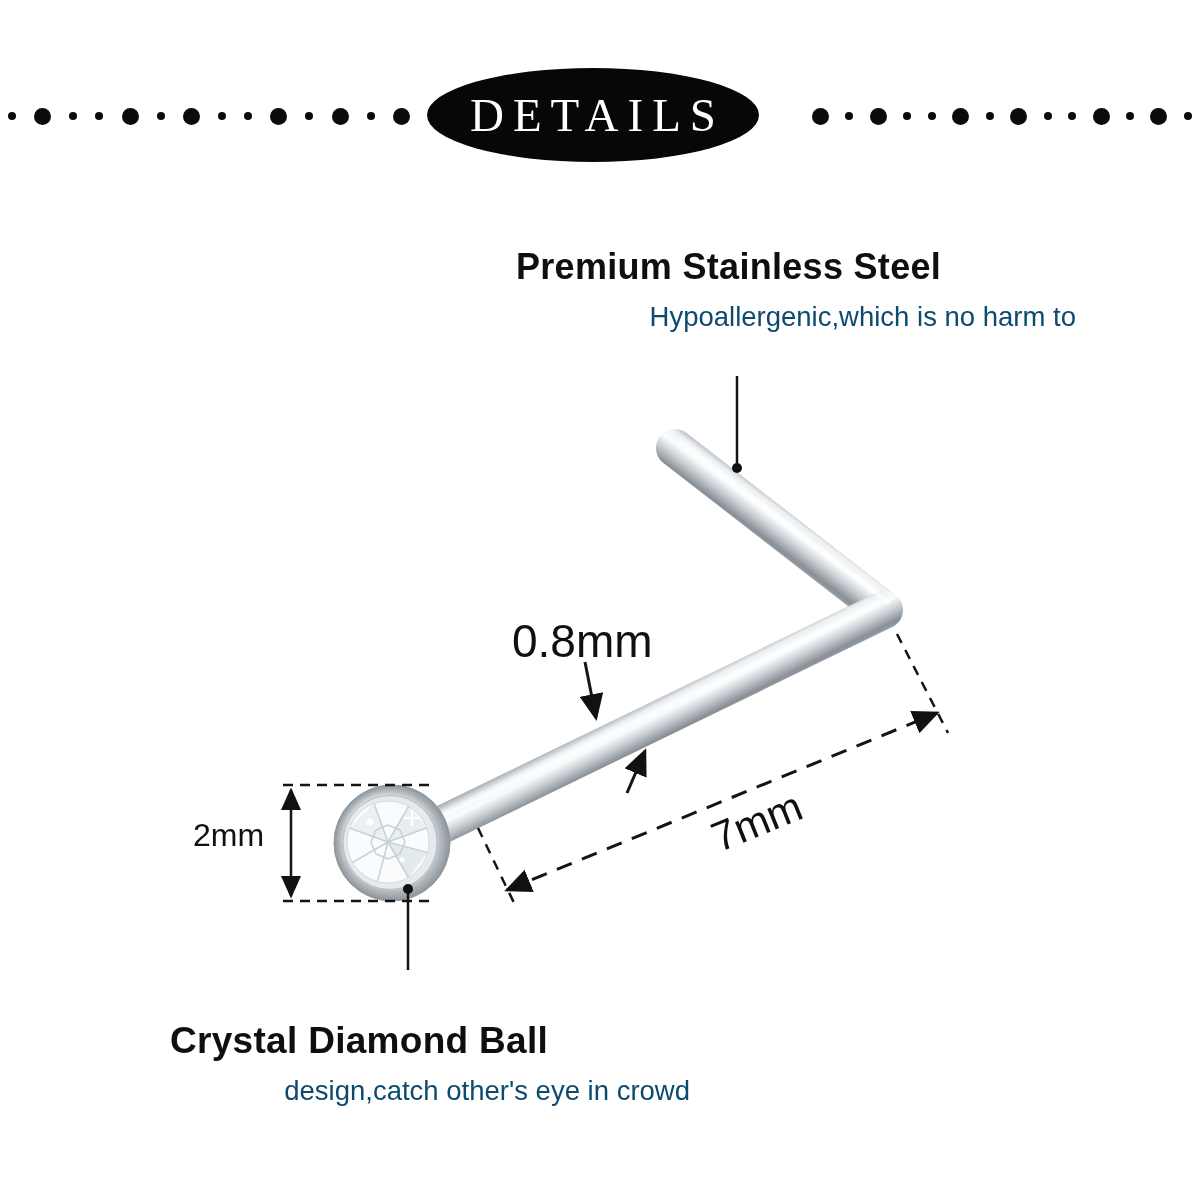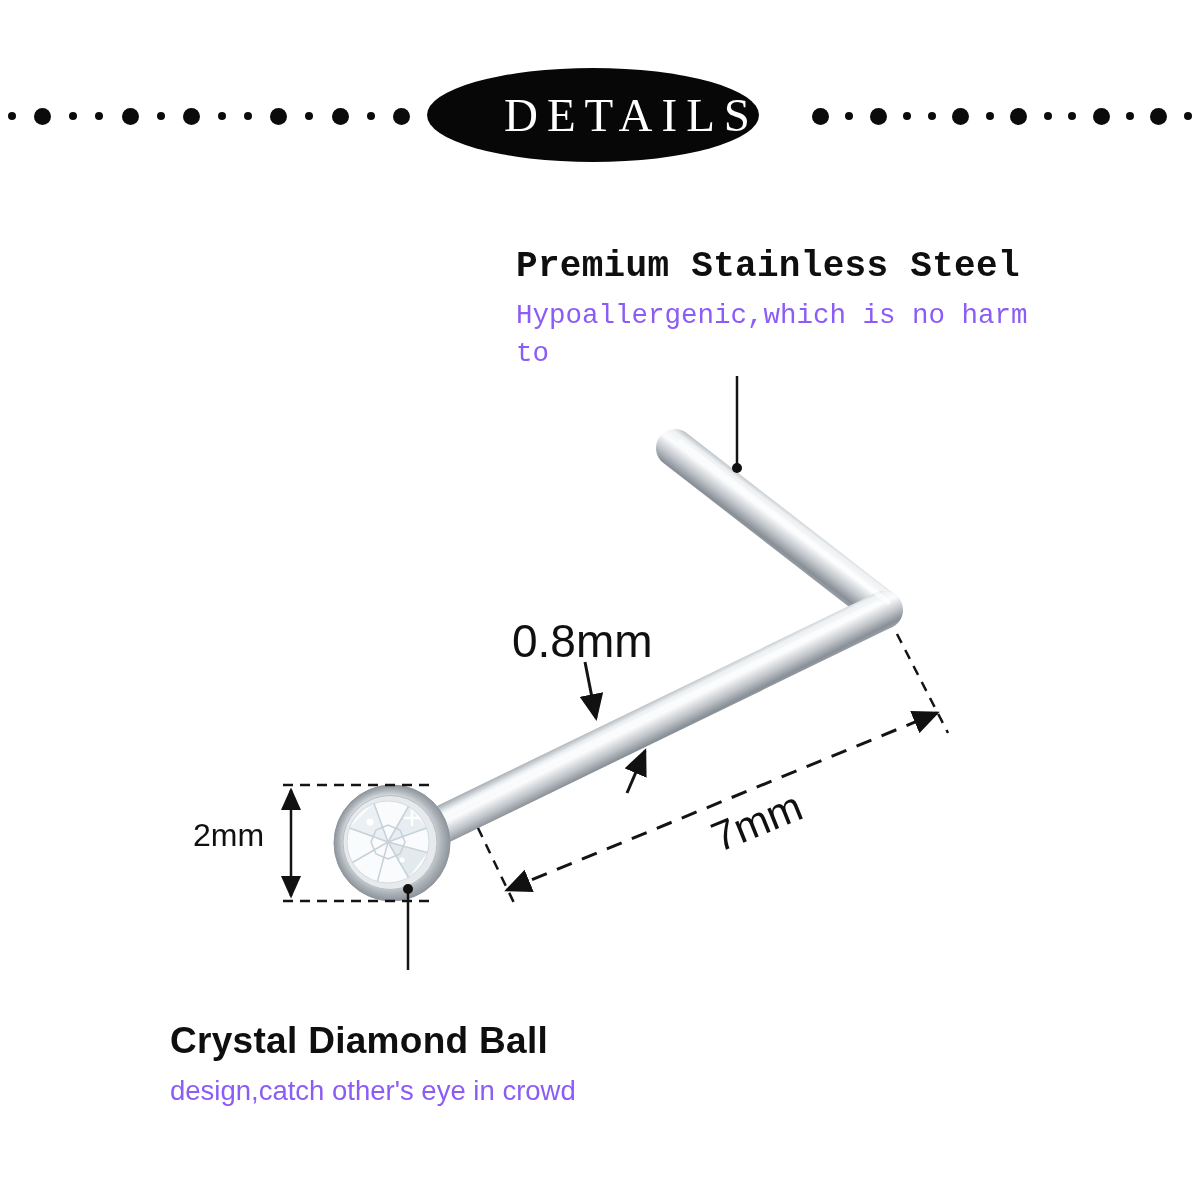--- a/index.html
+++ b/index.html
@@ -11,43 +11,43 @@
     font-family: "Liberation Sans", sans-serif;
     color: #121212;
   }
   .abs { position: absolute; }
 
   
   .badge {
     left: 427px; top: 68px; width: 332px; height: 94px;
     background: #070707;
     border-radius: 50%;
-    display: flex; align-items: center; justify-content: flex-end;
+    display: flex; align-items: center; justify-content: center;
   }
   .badge-text {
     font-family: "Liberation Serif", serif;
     color: #ffffff;
     font-size: 47px;
     letter-spacing: 9px;
     padding-left: 9px; 
   }
   .dots {
     top: 96px; height: 40px;
     display: flex; align-items: center; justify-content: space-between;
   }
   .dots-left  { left: 8px;   width: 402px; }
   .dots-right { left: 812px; width: 380px; }
   .dot { border-radius: 50%; background: #0b0b0b; flex: 0 0 auto; }
   .dot.s { width: 8px;  height: 8px; }
   .dot.l { width: 17px; height: 17px; }
 
   
   .callout-title { font-weight: bold; font-size: 36px; color: #0f0f0f; letter-spacing: 0.3px; }
-  .callout-desc  { font-size: 27.5px; color: #8b5cf6; line-height: 1.38; margin-top: 10px; }
-  .callout-steel   { left: 516px; top: 246px; width: 560px; font-family: Liberation Mono, monospace; }
+  .callout-desc  { font-size: 27.5px; color: #0c4a6e; line-height: 1.38; margin-top: 10px; text-align: right; }
+  .callout-steel   { left: 516px; top: 246px; width: 560px; }
   .callout-crystal { left: 170px; top: 1020px; width: 520px; }
   .callout-crystal .callout-title { font-size: 37px; }
 
   
   .dim-label { color: #101010; }
   .dim-08 { left: 512px; top: 614px; font-size: 46px; }
   .dim-7  { left: 692px; top: 798px; width: 130px; font-size: 42px; text-align: center;
             transform: rotate(-22deg); transform-origin: 50% 50%; }
   .dim-2  { left: 193px; top: 817px; font-size: 32px; }
 

